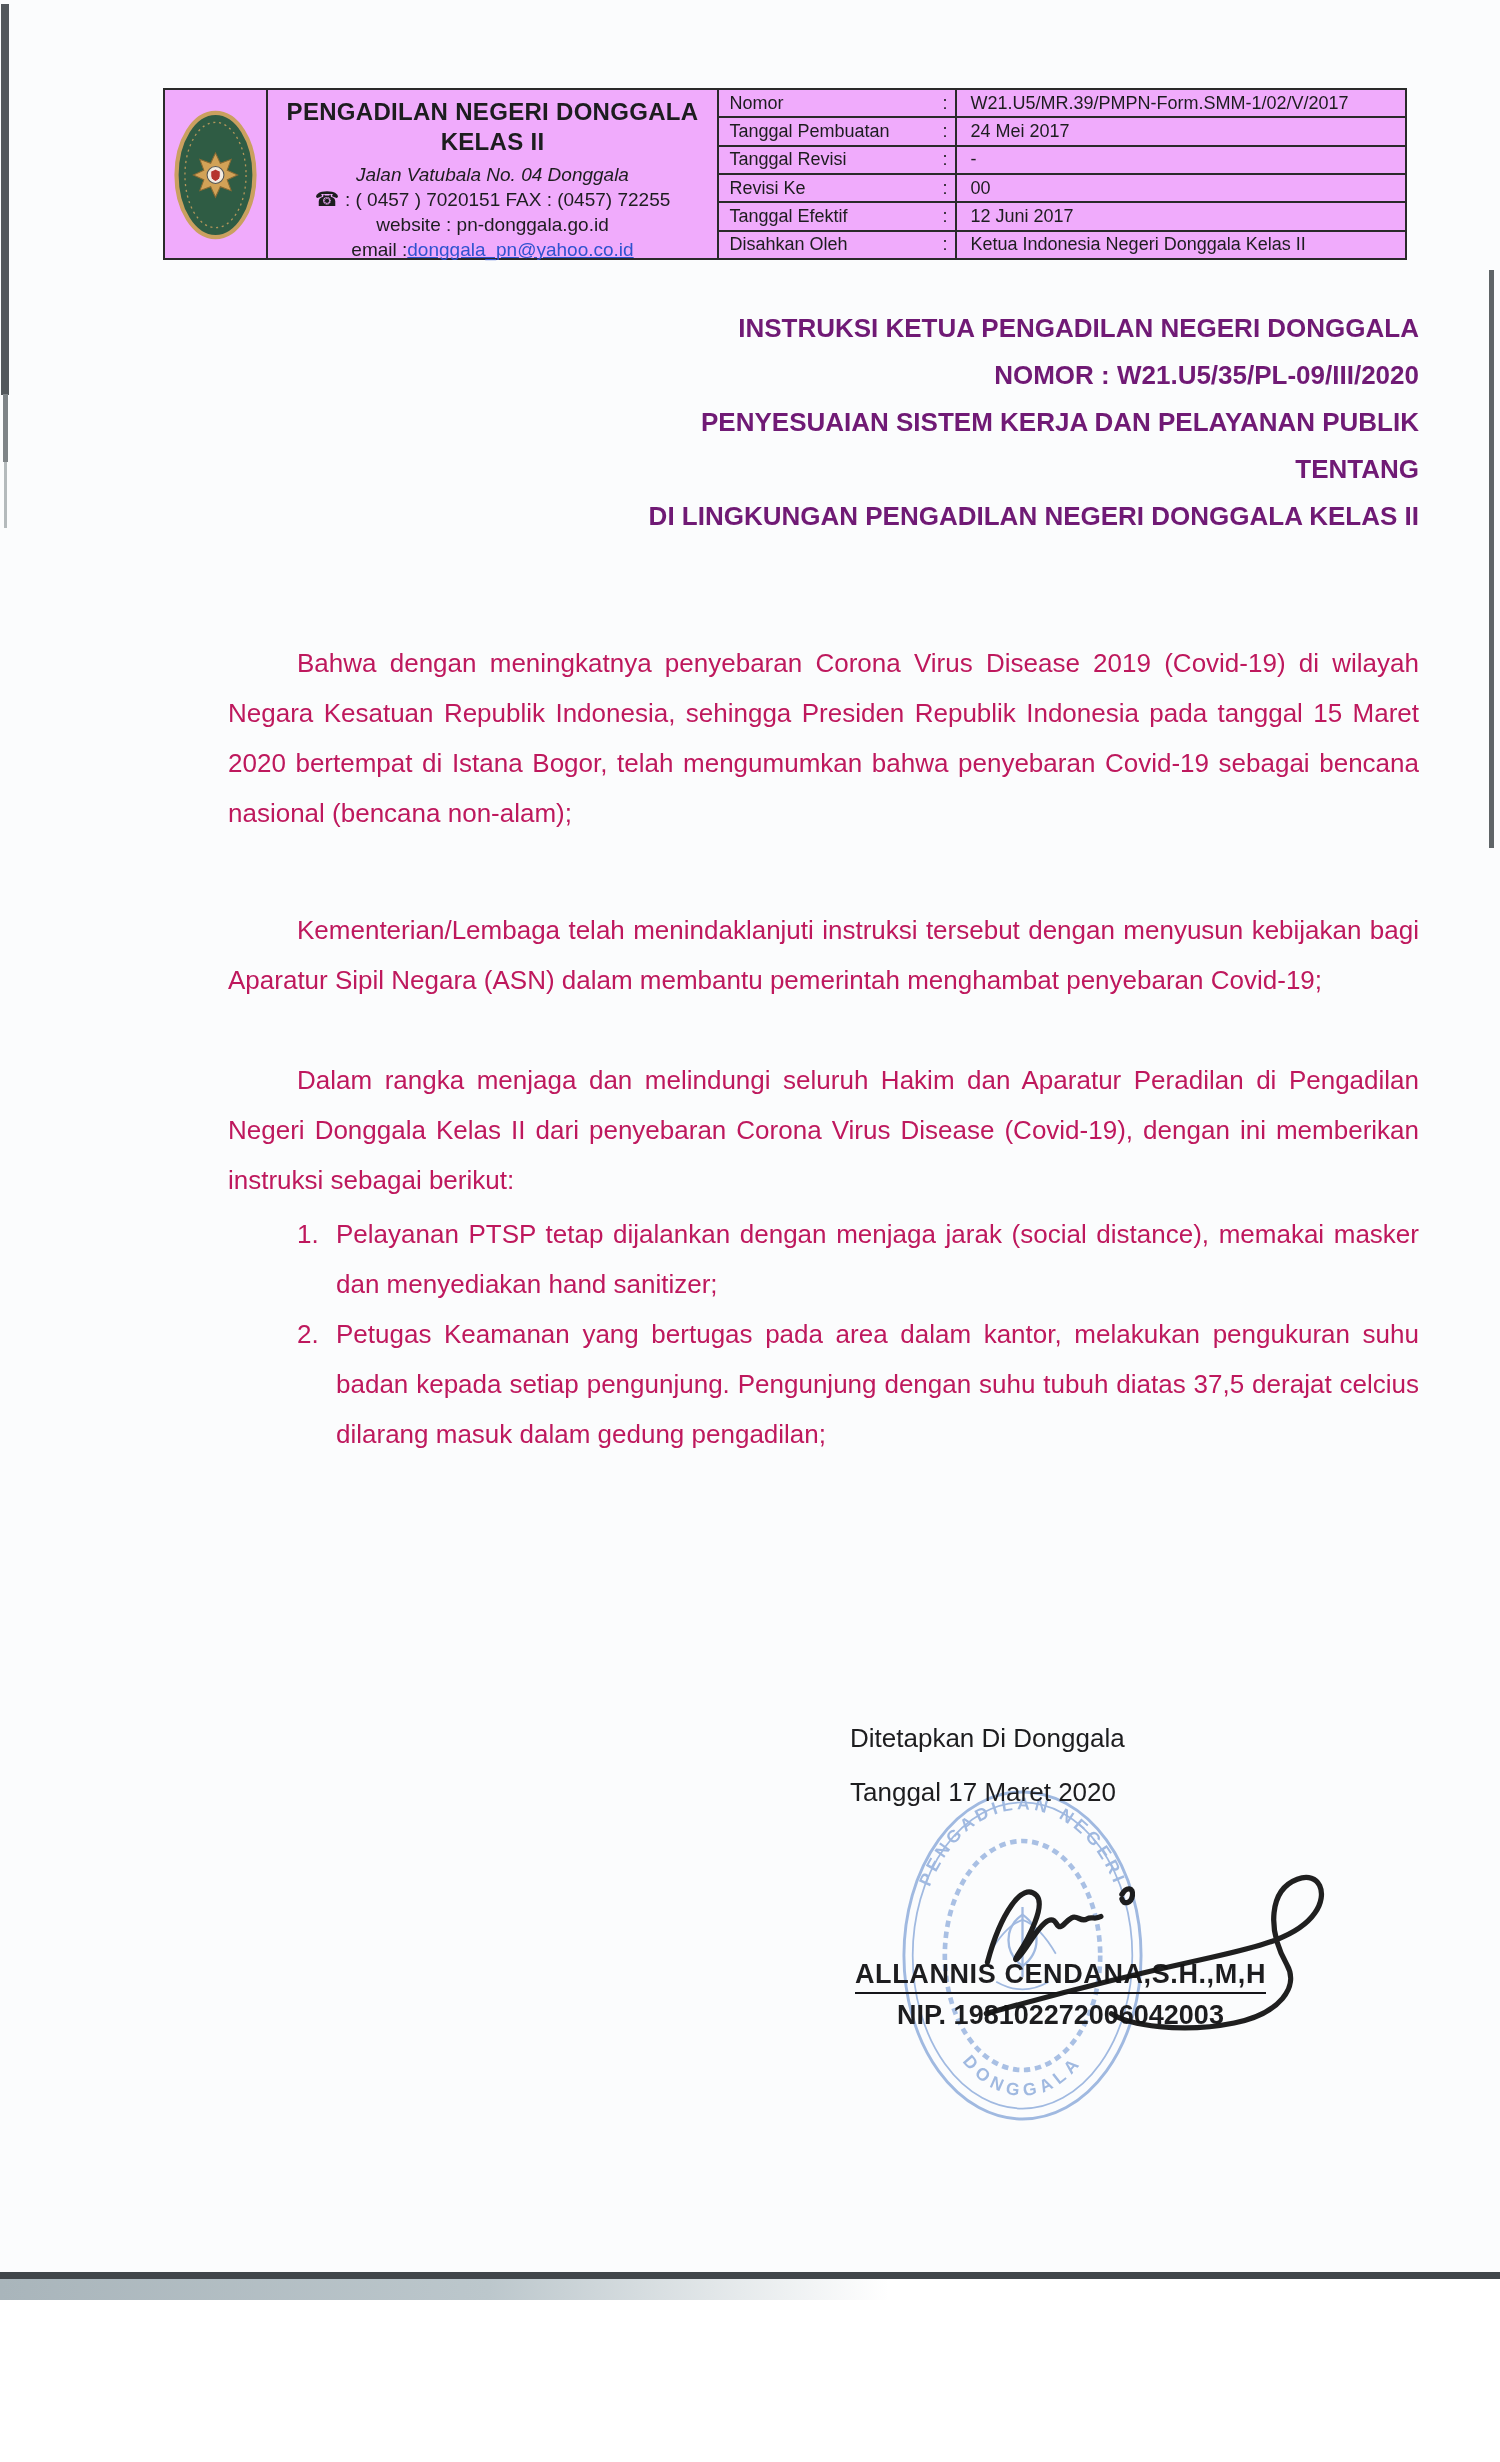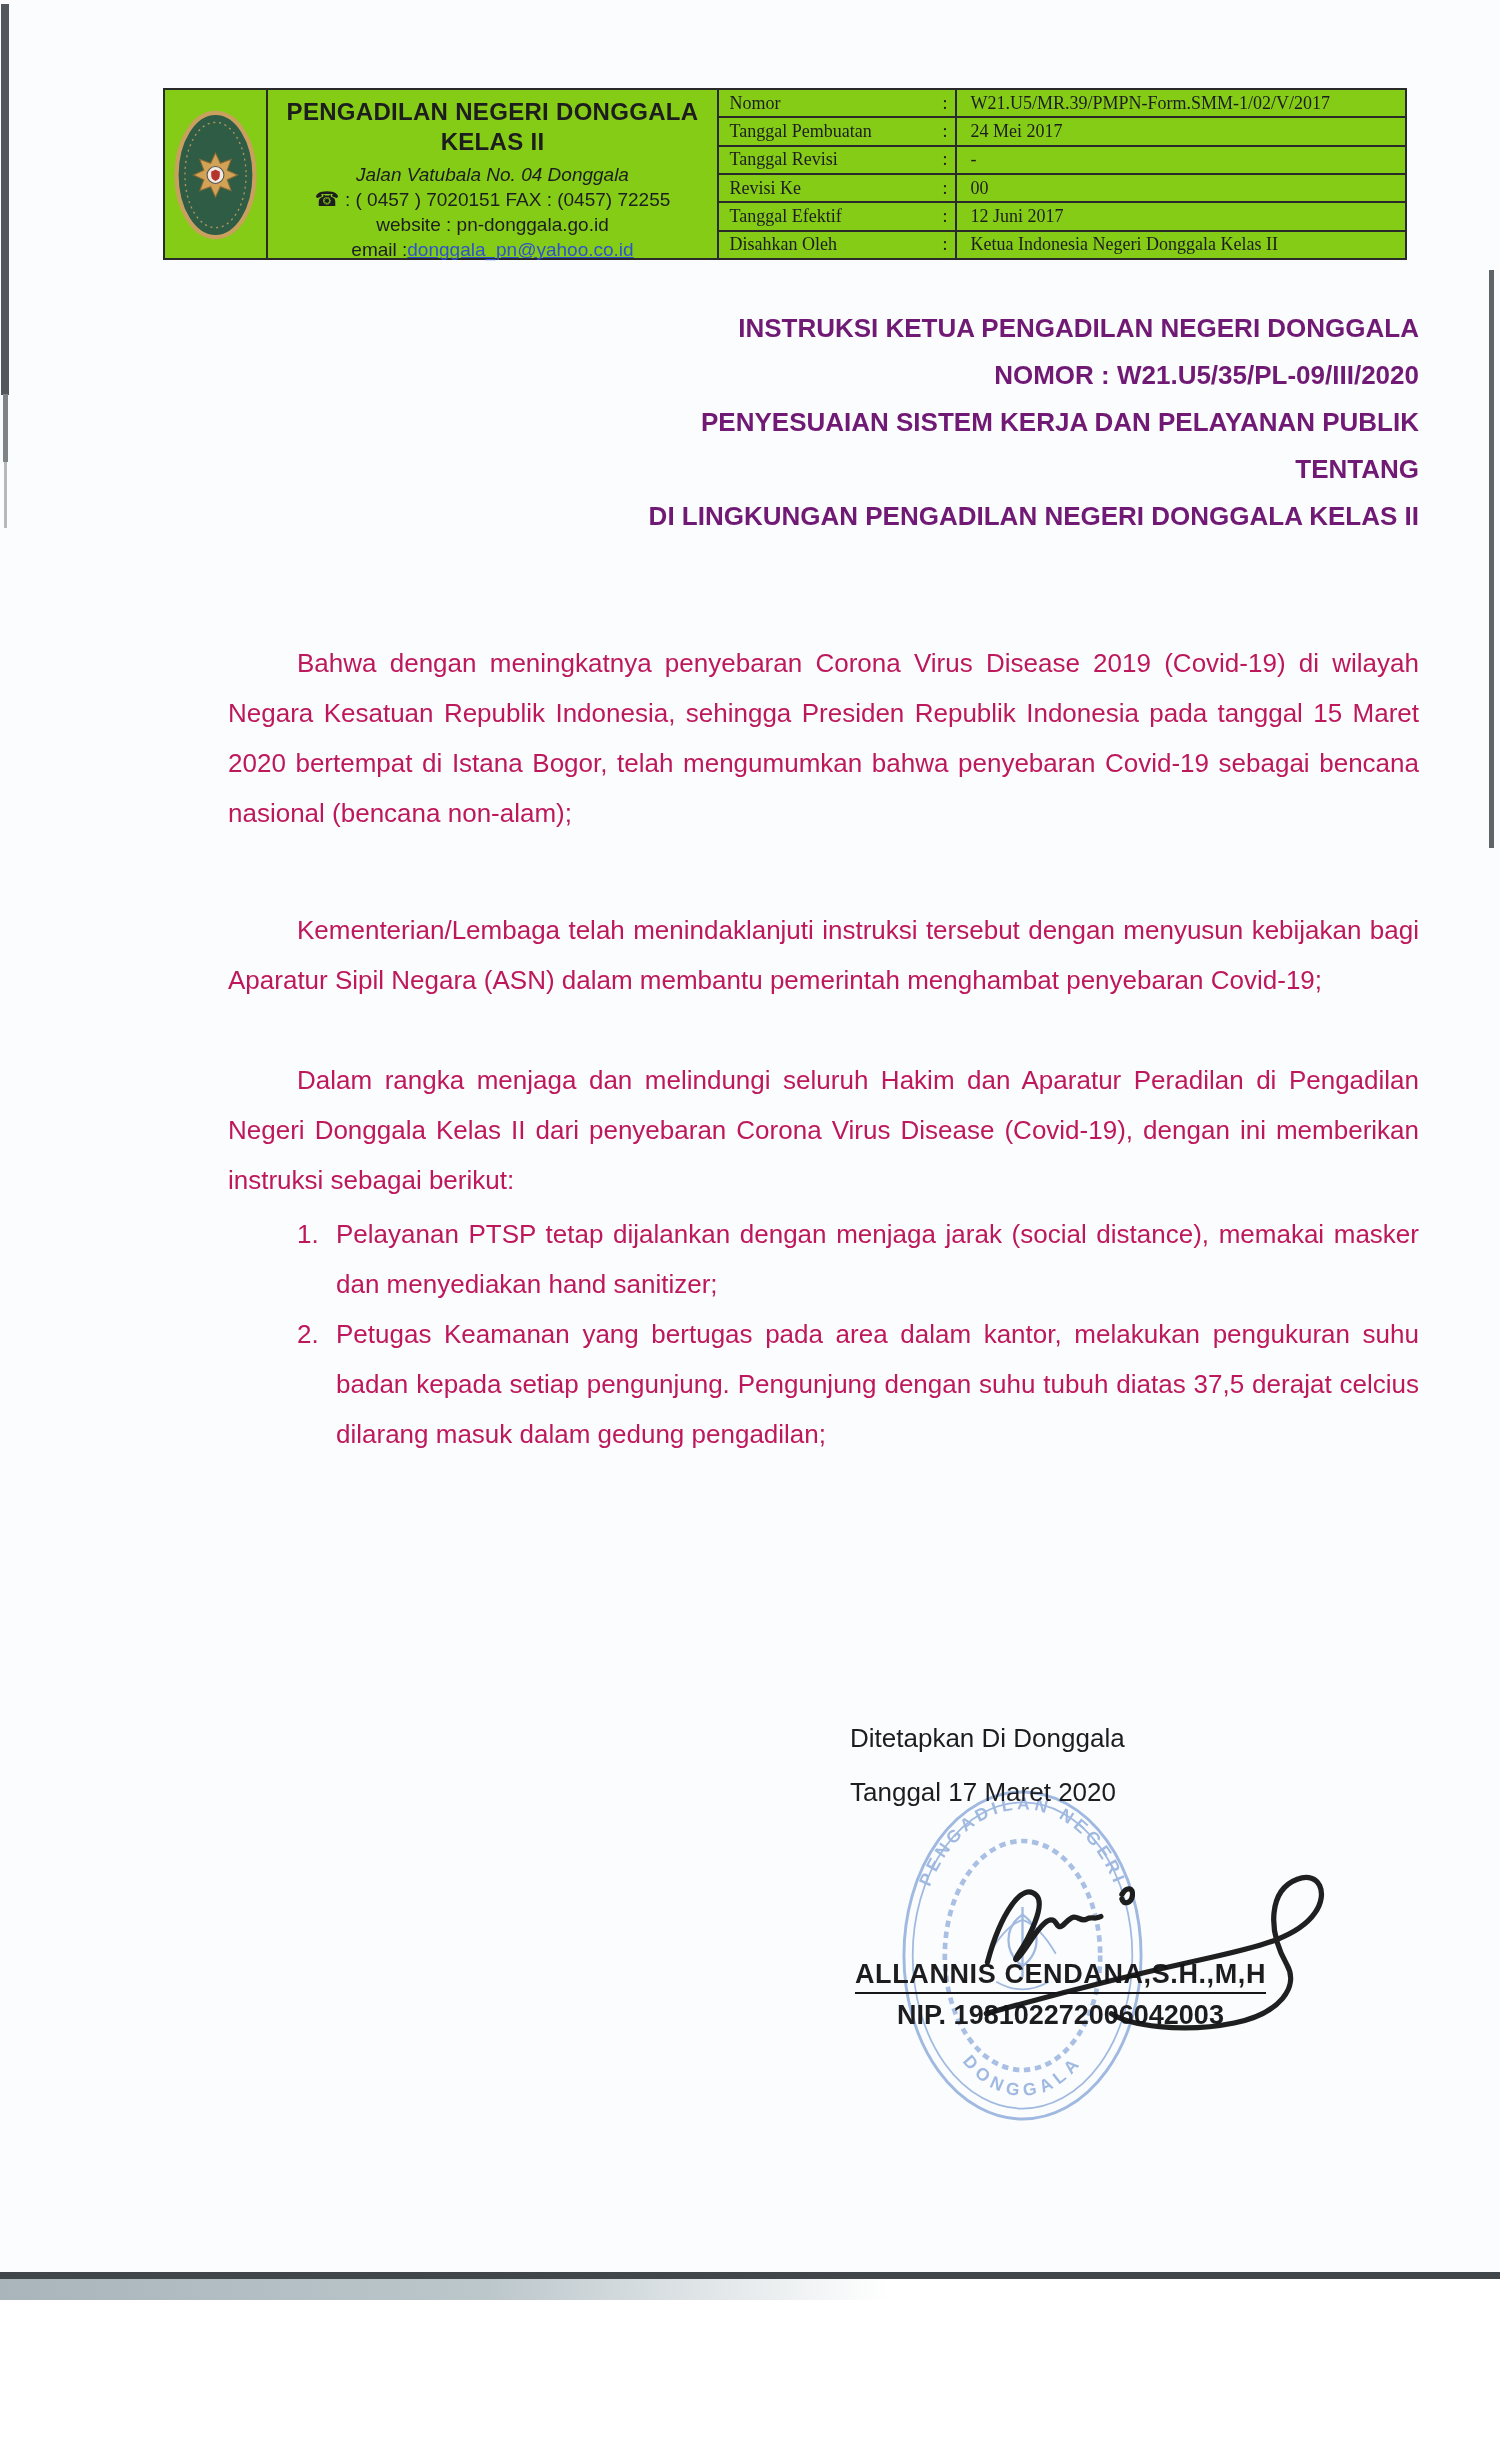--- a/index.html
+++ b/index.html
@@ -17,34 +17,34 @@
   .edge-left-2 { left:2.9px;  top:394px; width:4.7px;  height:68px; background:#7e8487; }
   .edge-left-3 { left:4.1px;  top:462px; width:2.9px;  height:66px; background:#b4babc; }
   .edge-right  { left:1489px; top:270px; width:5.3px; height:578px; background:#5f6467; }
   .paper-edge-bottom { left:0; top:2272px; width:1501px; height:7px; background:#41464a; }
   .scanner-shadow { left:0; top:2279px; width:889px; height:21px;
     background:linear-gradient(to right,#a9b5bb 0%,#bcc7cc 55%,rgba(255,255,255,0) 100%); }
 
   
   .header-box {
     position:absolute; left:163px; top:88px; width:1240px; height:168px;
-    border:2.9px solid #2a2a2a; display:flex; background:#84cc16;
+    border:2.9px solid #2a2a2a; display:flex; background:#f0abfc;
   }
   .logo-cell { width:101px; border-right:2.9px solid #2a2a2a;
     display:flex; align-items:center; justify-content:center; }
   .name-cell { width:449px; border-right:2.9px solid #2a2a2a;
     text-align:center; padding-top:7px; }
   .court-name { font-size:24px; font-weight:bold; line-height:30px; letter-spacing:0.3px; }
   .court-line { font-size:19px; line-height:25px; }
   .court-addr { margin-top:4.7px;font-style:italic; }
   .email-link { color:#2f52cf; text-decoration:underline; cursor:pointer; }
   .phone-icon { font-size:20px; }
 
   .meta-cell { flex:1; display:flex; flex-direction:column; }
-  .meta-row { flex:1; display:flex; border-bottom:2.3px solid #2a2a2a;font-family:Liberation Serif, serif; }
+  .meta-row { flex:1; display:flex; border-bottom:2.3px solid #2a2a2a; }
   .meta-row:last-child { border-bottom:none; }
   .meta-label-cell { width:218px; border-right:2.3px solid #2a2a2a;
     display:flex; align-items:center; justify-content:space-between;
     padding:0 7px 0 10.5px; font-size:18px; }
   .meta-value-cell { flex:1; display:flex; align-items:center;
     padding-left:14px; font-size:18px; }
 
   
   .title-block { position:absolute; left:228px; top:305px; width:1191px;
     text-align:right; font-weight:bold; font-size:26px; line-height:47px; color:#701a75; }

